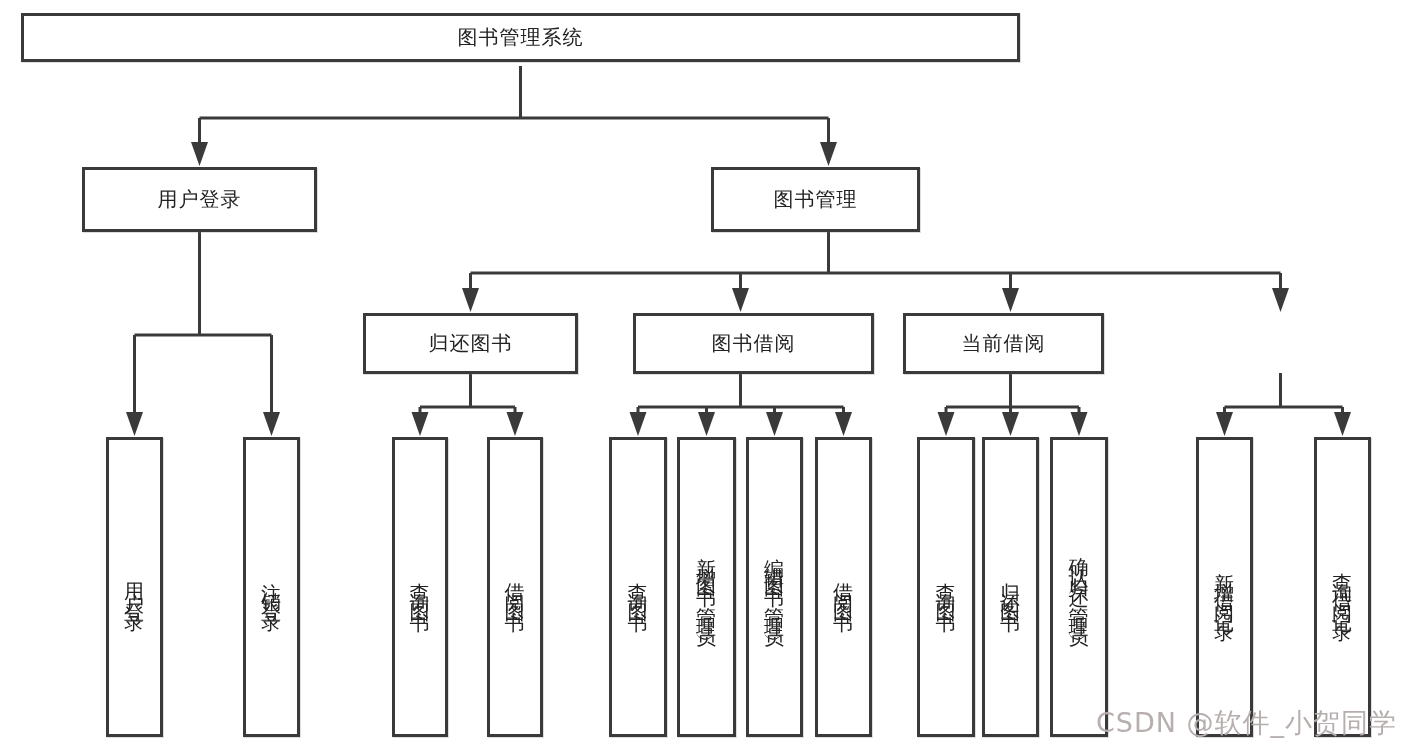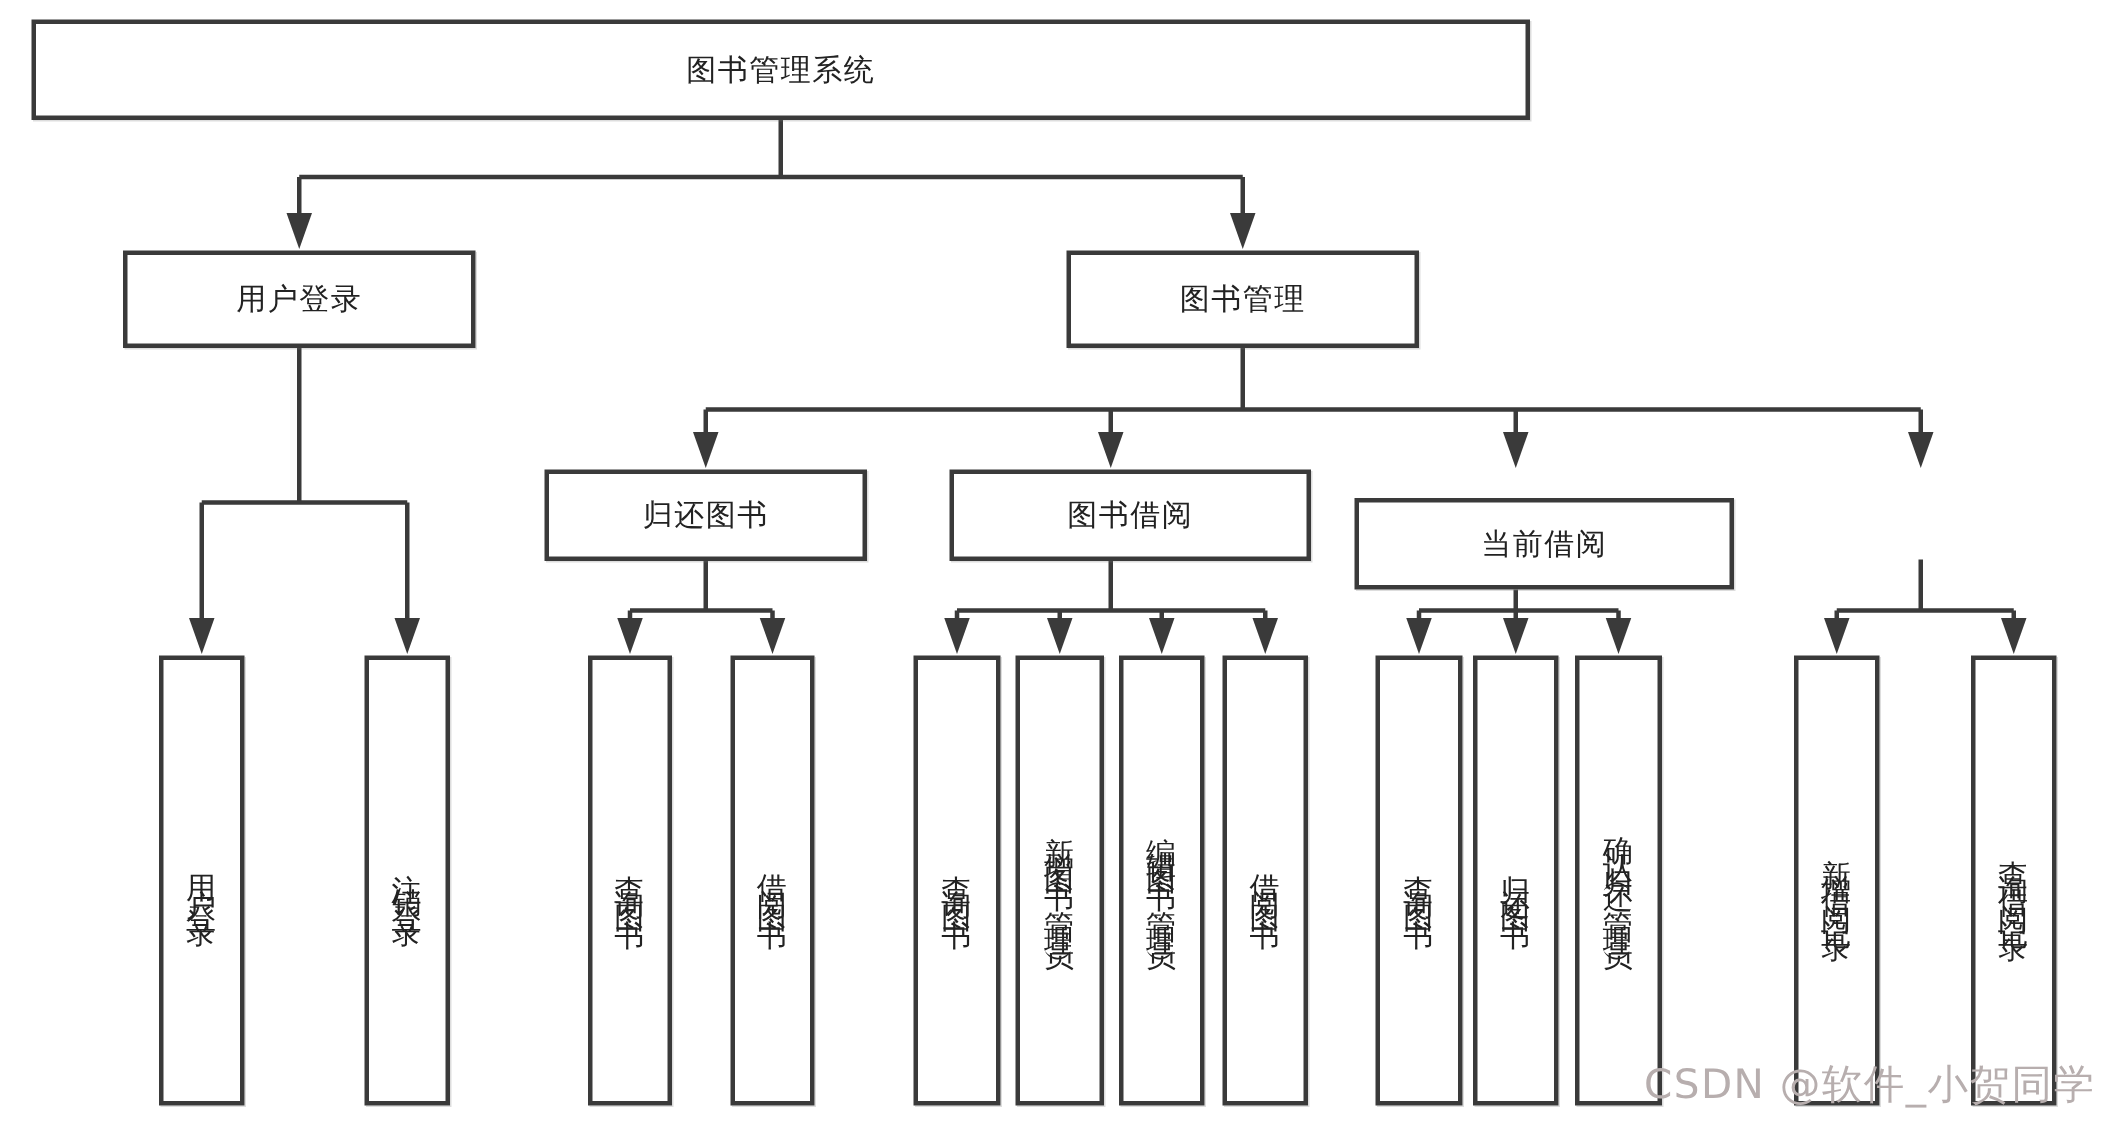--- a/index.html
+++ b/index.html
@@ -59,38 +59,38 @@
         <polygon points="766,412 783,412 774.5,436"></polygon>
         <polygon points="835,412 852,412 843.5,436"></polygon>
         <polygon points="937.5,412 954.5,412 946,436"></polygon>
         <polygon points="1002,412 1019,412 1010.5,436"></polygon>
         <polygon points="1070.5,412 1087.5,412 1079,436"></polygon>
         <polygon points="1216,412 1233,412 1224.5,436"></polygon>
         <polygon points="1334,412 1351,412 1342.5,436"></polygon>
       </g>
   </svg>
 
-  <div class="box" style="left:21px;top:13px;width:999px;height:67px;">
+  <div class="box" style="left:21px;top:13px;width:999px;height:49px;">
     <span>图书管理系统</span>
   </div>
 
   <div class="box" style="left:82px;top:167px;width:235px;height:65px;">
     <span>用户登录</span>
   </div>
-  <div class="box" style="left:711px;top:167px;width:235px;height:65px;">
+  <div class="box" style="left:711px;top:167px;width:209px;height:65px;">
     <span>图书管理</span>
   </div>
 
   <div class="box" style="left:363px;top:313px;width:215px;height:61px;">
     <span>归还图书</span>
   </div>
   <div class="box" style="left:633px;top:313px;width:241px;height:61px;">
     <span>图书借阅</span>
   </div>
-  <div class="box" style="left:903px;top:313px;width:253px;height:61px;margin-top:19px;">
+  <div class="box" style="left:903px;top:313px;width:201px;height:61px;">
     <span>当前借阅</span>
   </div>
 
   <div class="box vbox" style="left:106px;top:437px;width:57px;height:300px;">
     <span>用户登录</span>
   </div>
   <div class="box vbox" style="left:243px;top:437px;width:57px;height:300px;">
     <span>注销登录</span>
   </div>
 

